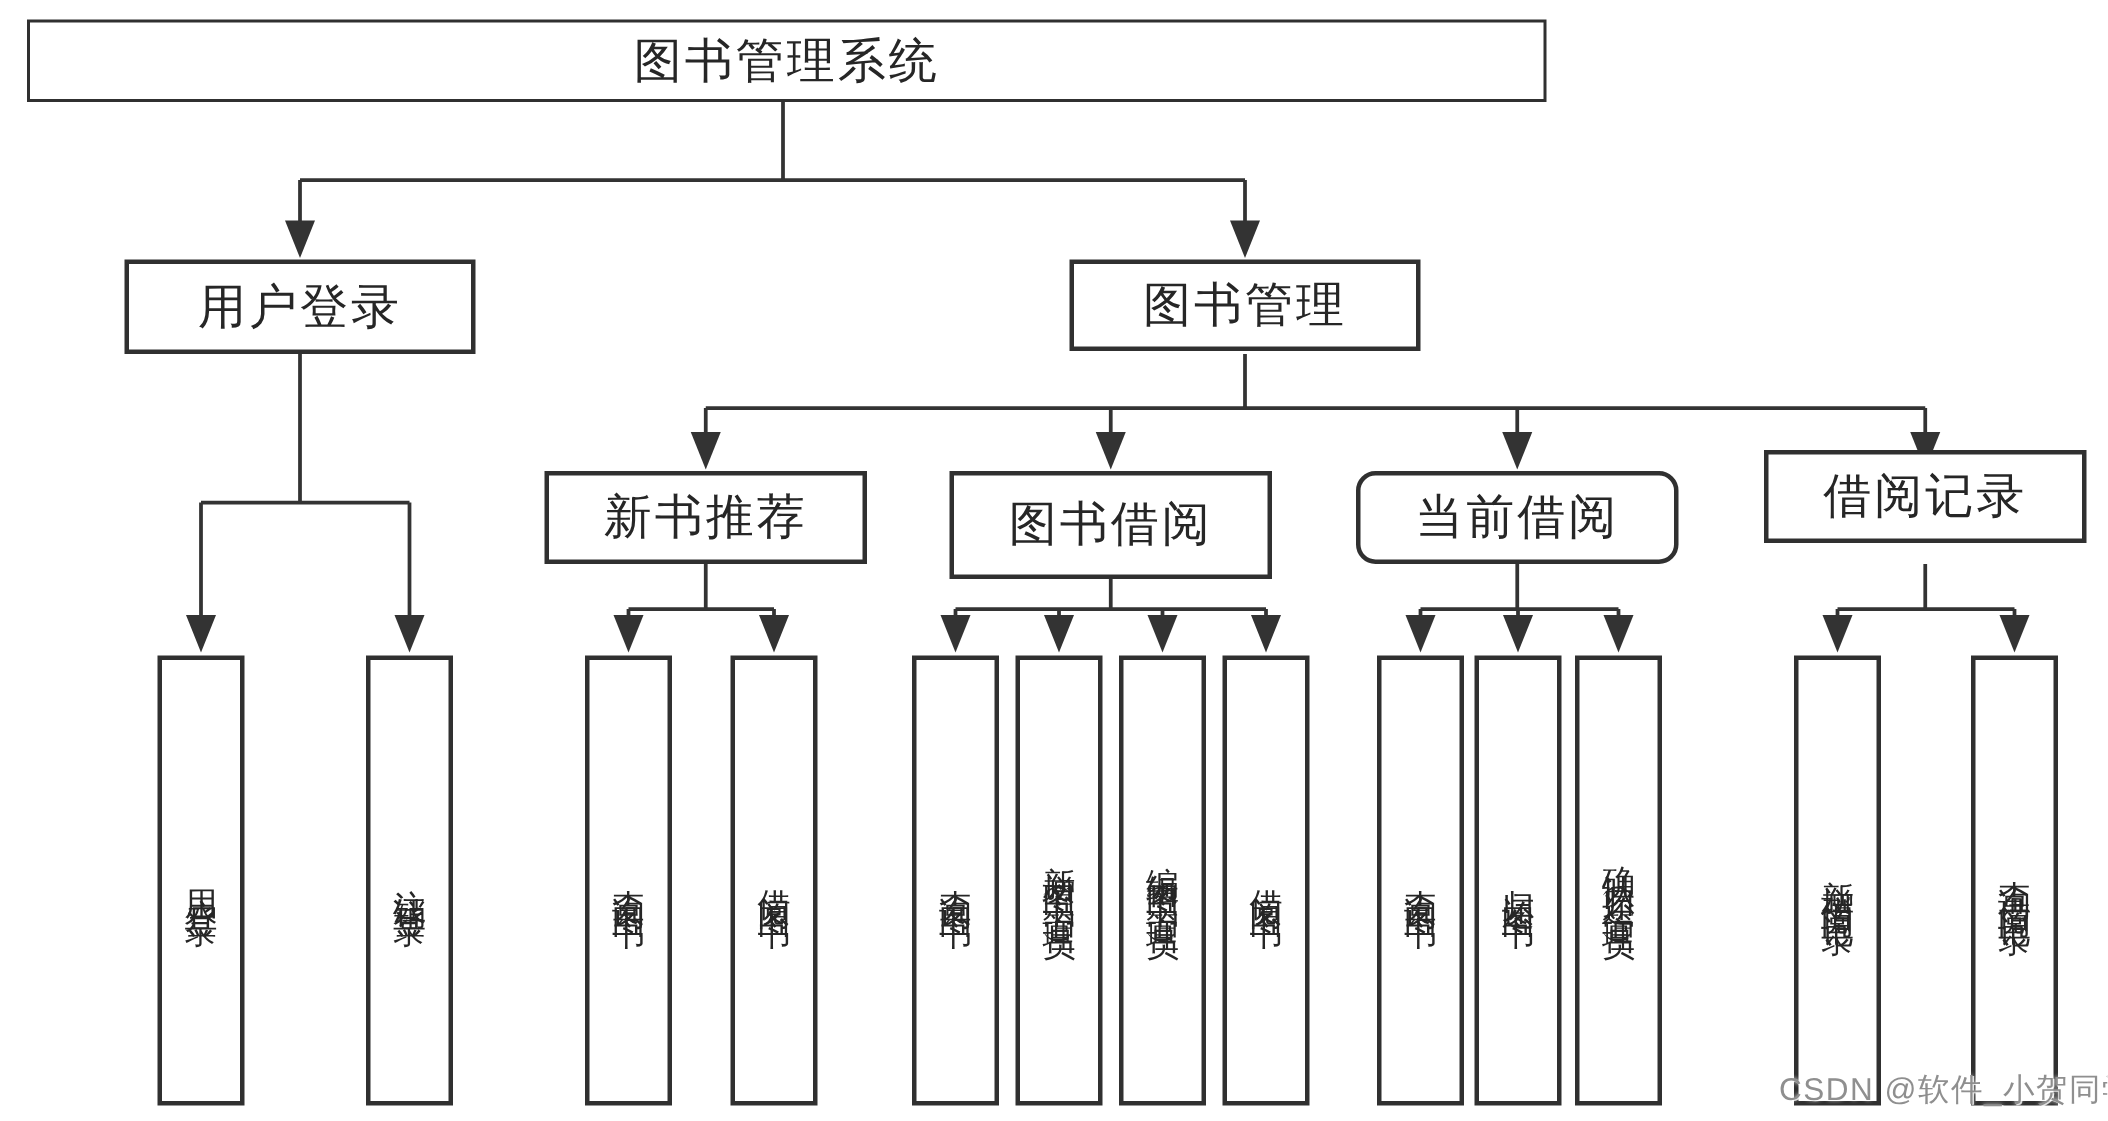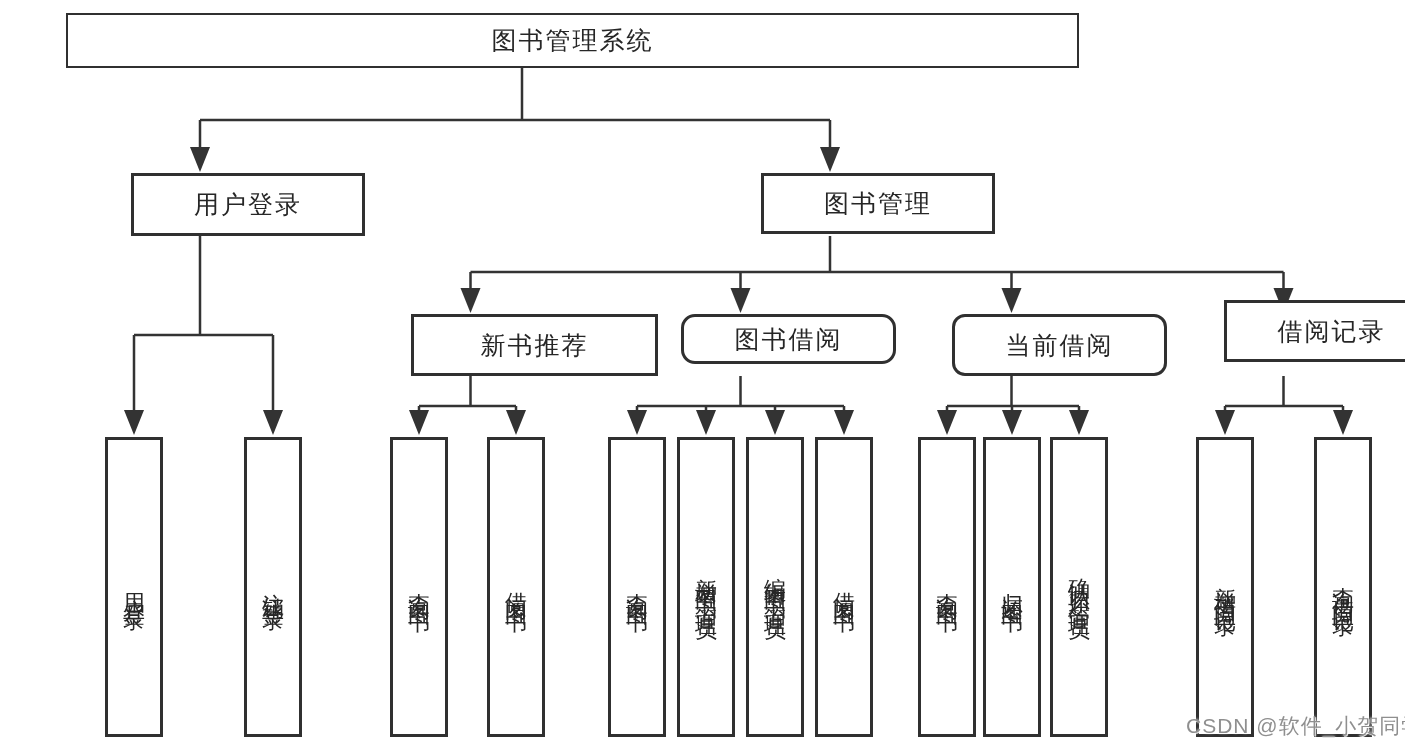--- a/index.html
+++ b/index.html
@@ -24,21 +24,21 @@
   .node {
     position: absolute;
     background: #ffffff;
     border: 3px solid #303030;
     color: #262626;
     display: flex;
     align-items: center;
     justify-content: center;
     z-index: 1;
   }
-  .node.hlabel { font-size: 25px; letter-spacing: 2px; white-space: nowrap; margin-left: 48px; }
+  .node.hlabel { font-size: 32px; letter-spacing: 2px; white-space: nowrap; }
   .node.root  { border-width: 2.5px; }
 
   .node.leaf { font-size: 22px; }
   .vtext {
     writing-mode: vertical-rl;
     text-orientation: mixed;
     letter-spacing: 6px;
     line-height: 1;
     white-space: nowrap;
   }
@@ -107,24 +107,24 @@
     <span>图书管理系统</span>
   </div>
 
   <div class="node hlabel" style="left:83px; top:173px; width:234px; height:63px;">
     <span>用户登录</span>
   </div>
   <div class="node hlabel" style="left:713px; top:173px; width:234px; height:61px;">
     <span>图书管理</span>
   </div>
 
-  <div class="node hlabel" style="left:363px; top:314px; width:247px; height:62px;">
+  <div class="node hlabel" style="left:363px; top:314px; width:215px; height:62px;">
     <span>新书推荐</span>
   </div>
-  <div class="node hlabel" style="left:633px; top:314px; width:215px; height:50px;border-radius:14px;">
+  <div class="node hlabel" style="left:633px; top:314px; width:215px; height:72px;">
     <span>图书借阅</span>
   </div>
   <div class="node hlabel" style="left:904px; top:314px; width:215px; height:62px;border-radius:13px;">
     <span>当前借阅</span>
   </div>
   <div class="node hlabel" style="left:1176px; top:300px; width:215px; height:62px;">
     <span>借阅记录</span>
   </div>
 
   <div class="node leaf" style="left:105px; top:437px; width:58px; height:300px;">

